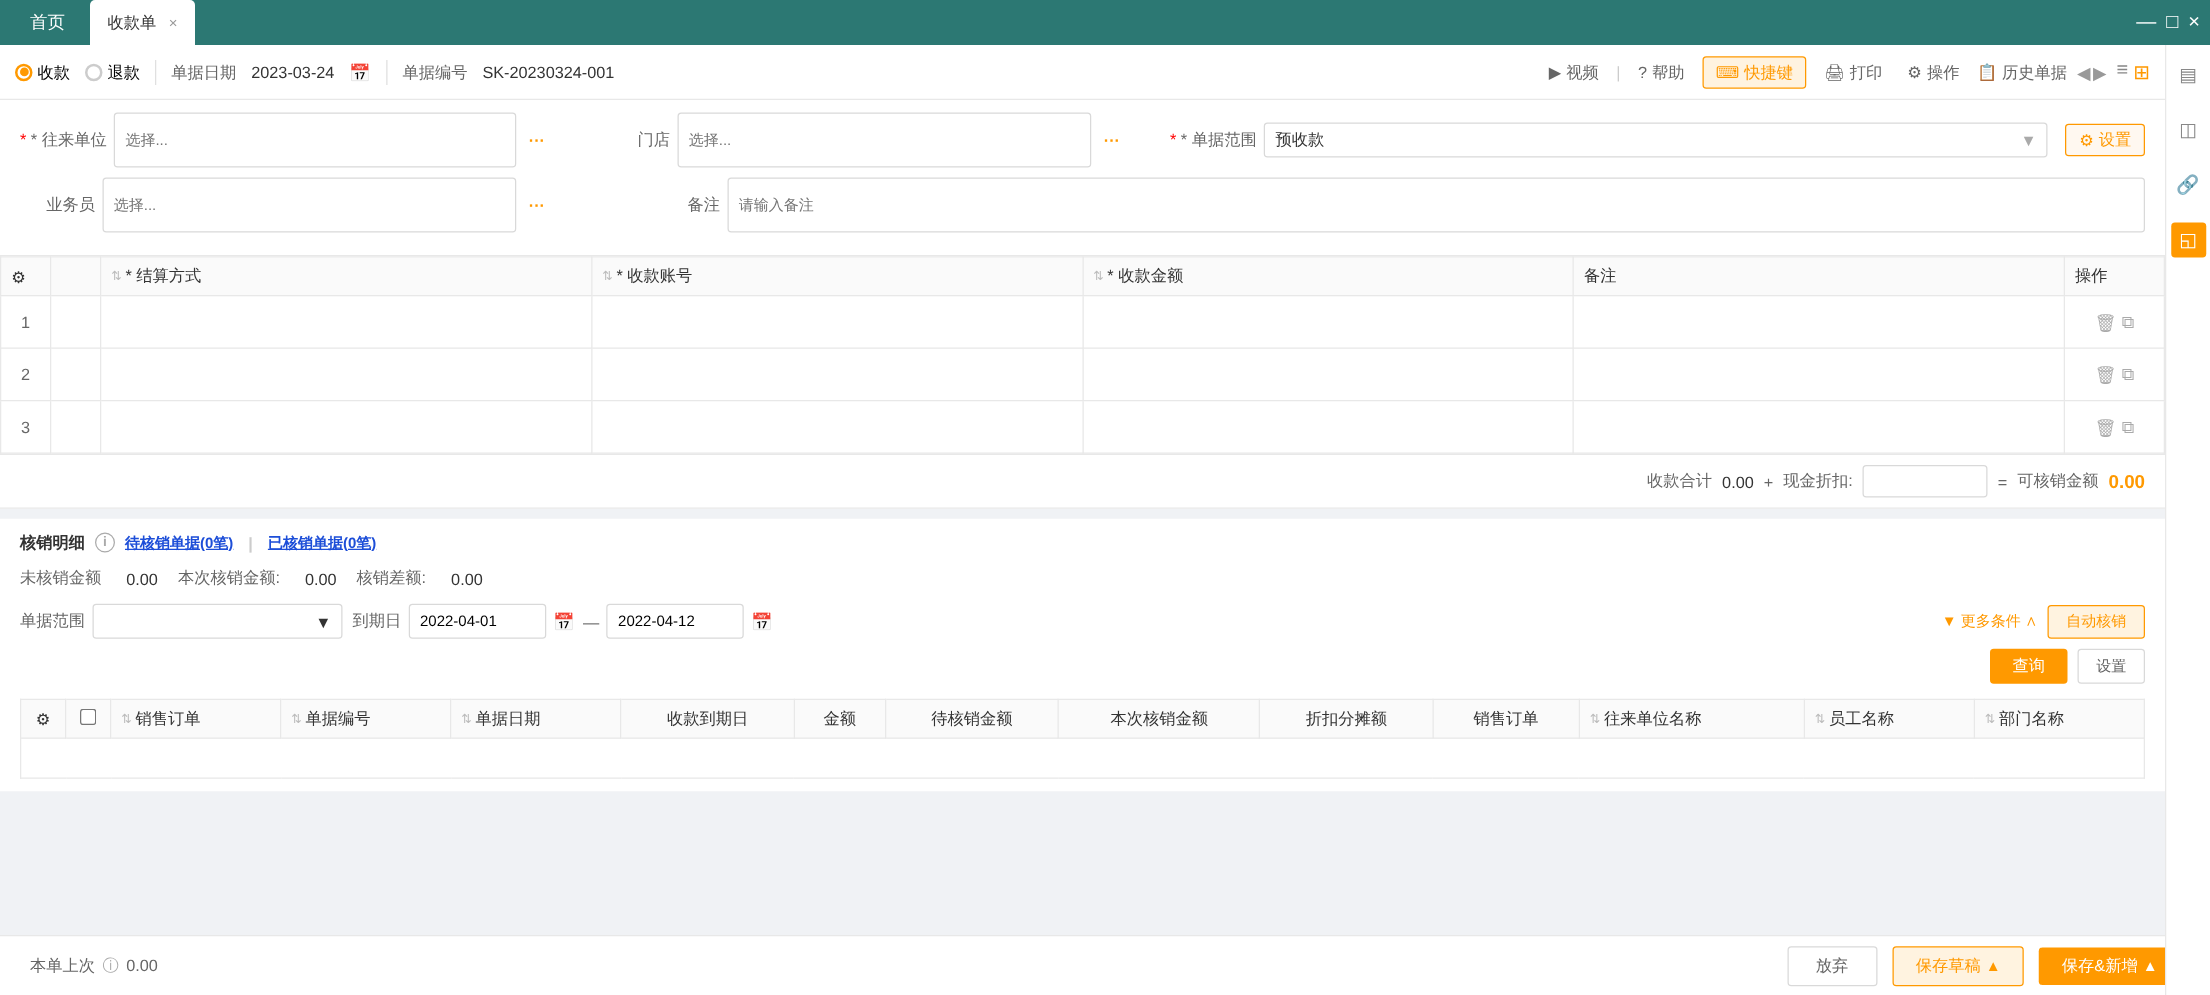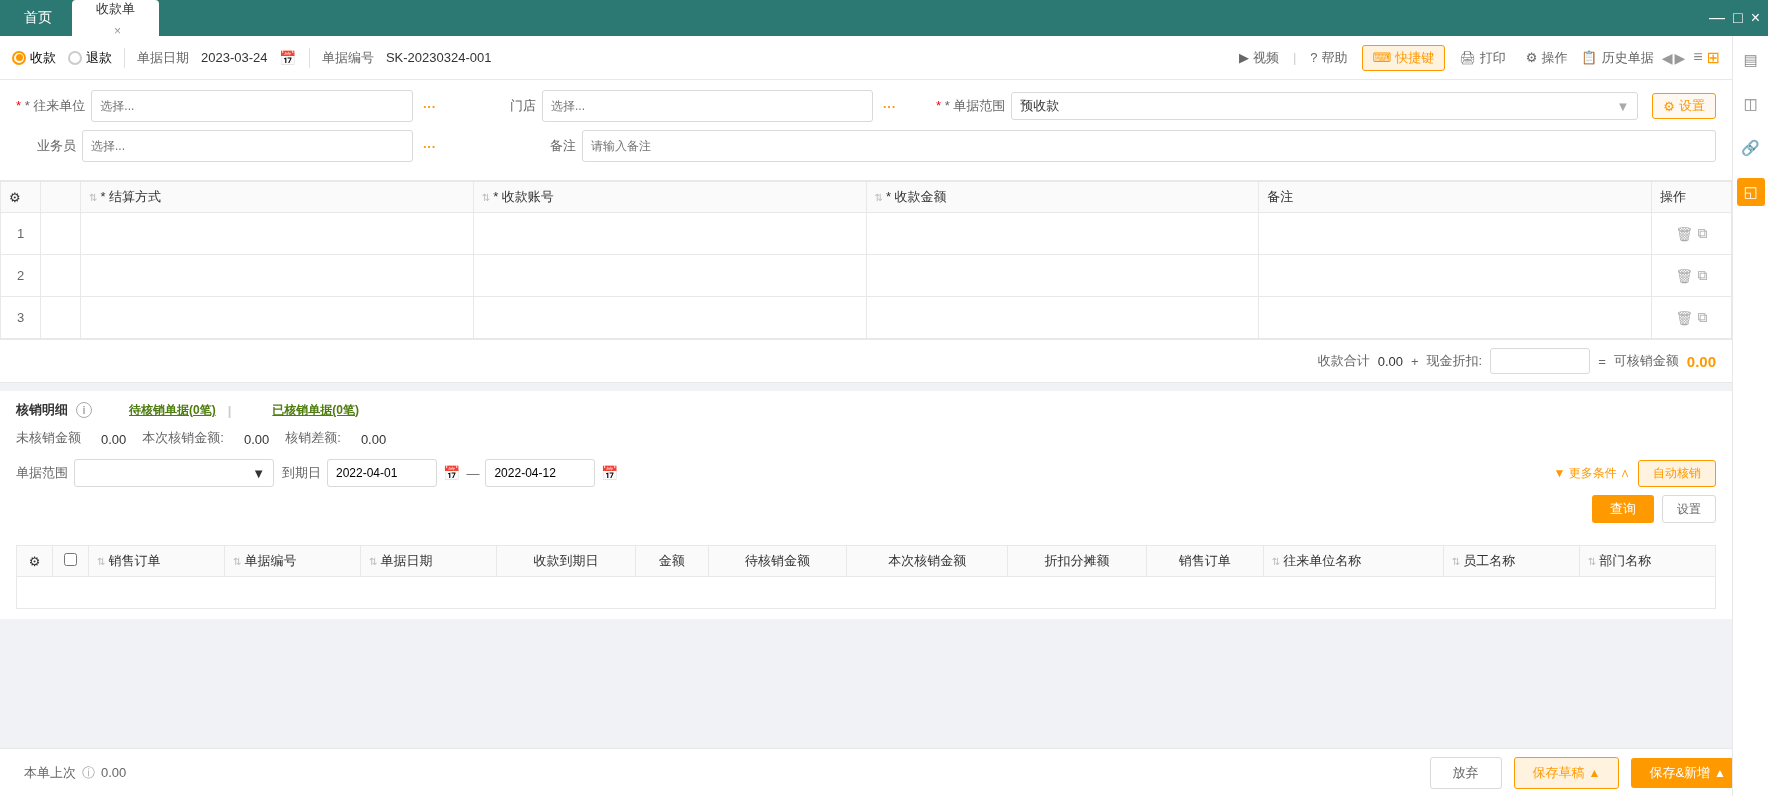--- a/index.html
+++ b/index.html
@@ -11,23 +11,23 @@
       background: #2c7873;
       height: 36px;
       padding: 0 8px;
       gap: 0;
     }
     .tab-home {
       color: #fff; padding: 0 16px; height: 36px; display: flex; align-items: center;
       font-size: 14px; cursor: pointer;
     }
     .tab-active {
-      background: #fff; color: #333; padding: 0 24px; height: 36px;
+      background: #fff; color: #333; padding: 0 14px; height: 36px;
       display: flex; align-items: center; gap: 6px; font-size: 13px;
-      border-radius: 4px 4px 0 0; margin-left: 4px; flex-direction: column;
+      border-radius: 4px 4px 0 0; margin-left: 4px;
     }
     .tab-close { color: #999; font-size: 12px; cursor: pointer; margin-left: 4px; }
     .tab-bar-right { margin-left: auto; display: flex; gap: 8px; }
     .tab-bar-icon { color: #fff; font-size: 16px; cursor: pointer; }
 
     
     .toolbar {
       background: #fff;
       height: 44px;
       display: flex;
@@ -74,21 +74,21 @@
       padding: 10px 16px;
       border-bottom: 1px solid #e8e8e8;
     }
     .form-row { display: flex; align-items: center; margin-bottom: 8px; gap: 0; }
     .form-field {
       display: flex; align-items: center; gap: 6px;
       flex: 1;
     }
     .field-label { color: #666; white-space: nowrap; min-width: 60px; text-align: right; }
     .field-input {
-      flex: 1; height: 32px; border: 1px solid #d9d9d9; border-radius: 3px;
+      flex: 1; height: 44px; border: 1px solid #d9d9d9; border-radius: 3px;
       padding: 0 8px; color: #bbb; font-size: 12px; outline: none;
       background: #fff;
     }
     .field-dots { color: #f90; cursor: pointer; margin-left: 4px; font-weight: bold; }
     .field-select {
       flex: 1; height: 28px; border: 1px solid #d9d9d9; border-radius: 3px;
       padding: 0 8px; color: #333; font-size: 12px; outline: none;
       background: #fff; display: flex; align-items: center; justify-content: space-between;
     }
     .select-arrow { color: #aaa; }
@@ -152,21 +152,21 @@
       font-size: 14px; font-weight: bold; color: #333;
       display: flex; align-items: center; gap: 8px;
       margin-bottom: 10px;
     }
     .info-icon {
       width: 16px; height: 16px; border-radius: 50%;
       border: 1px solid #aaa; color: #aaa; font-size: 11px;
       display: flex; align-items: center; justify-content: center; cursor: pointer;
     }
     .tab-links { display: flex; gap: 12px; align-items: center; }
-    .tab-link { color: #4d7c0f; cursor: pointer; font-size: 12px; text-decoration: underline; margin-left: 29px; }
+    .tab-link { color: #1d4ed8; cursor: pointer; font-size: 12px; text-decoration: underline; }
     .tab-link-sep { color: #ccc; }
 
     .reconcile-stats {
       display: flex; gap: 16px; align-items: center;
       margin-bottom: 12px; font-size: 12px; color: #666;
     }
     .stat-item { display: flex; gap: 20px; align-items: flex-end; }
     .stat-value { color: #333; }
 
     .filter-row {
@@ -538,21 +538,21 @@
           <input class="date-input" type="text" value="2022-04-12" style="">
           <span class="date-icon">📅</span>
         </div>
       </div>
       <div class="filter-right">
         <span class="more-filters">▼ 更多条件 ∧</span>
         <button class="auto-reconcile-btn">自动核销</button>
       </div>
     </div>
 
-    <div style="display:flex; justify-content:flex-end; gap:8px; margin-bottom:22px;">
+    <div style="display:flex; justify-content:flex-end; gap:8px; margin-bottom:12px;">
       <button class="query-btn">查询</button>
       <button class="settings-btn2">设置</button>
     </div>
 
     <table class="bottom-table">
       <thead>
         <tr>
           <th style="width:36px;">
             <span>⚙</span>
           </th>

